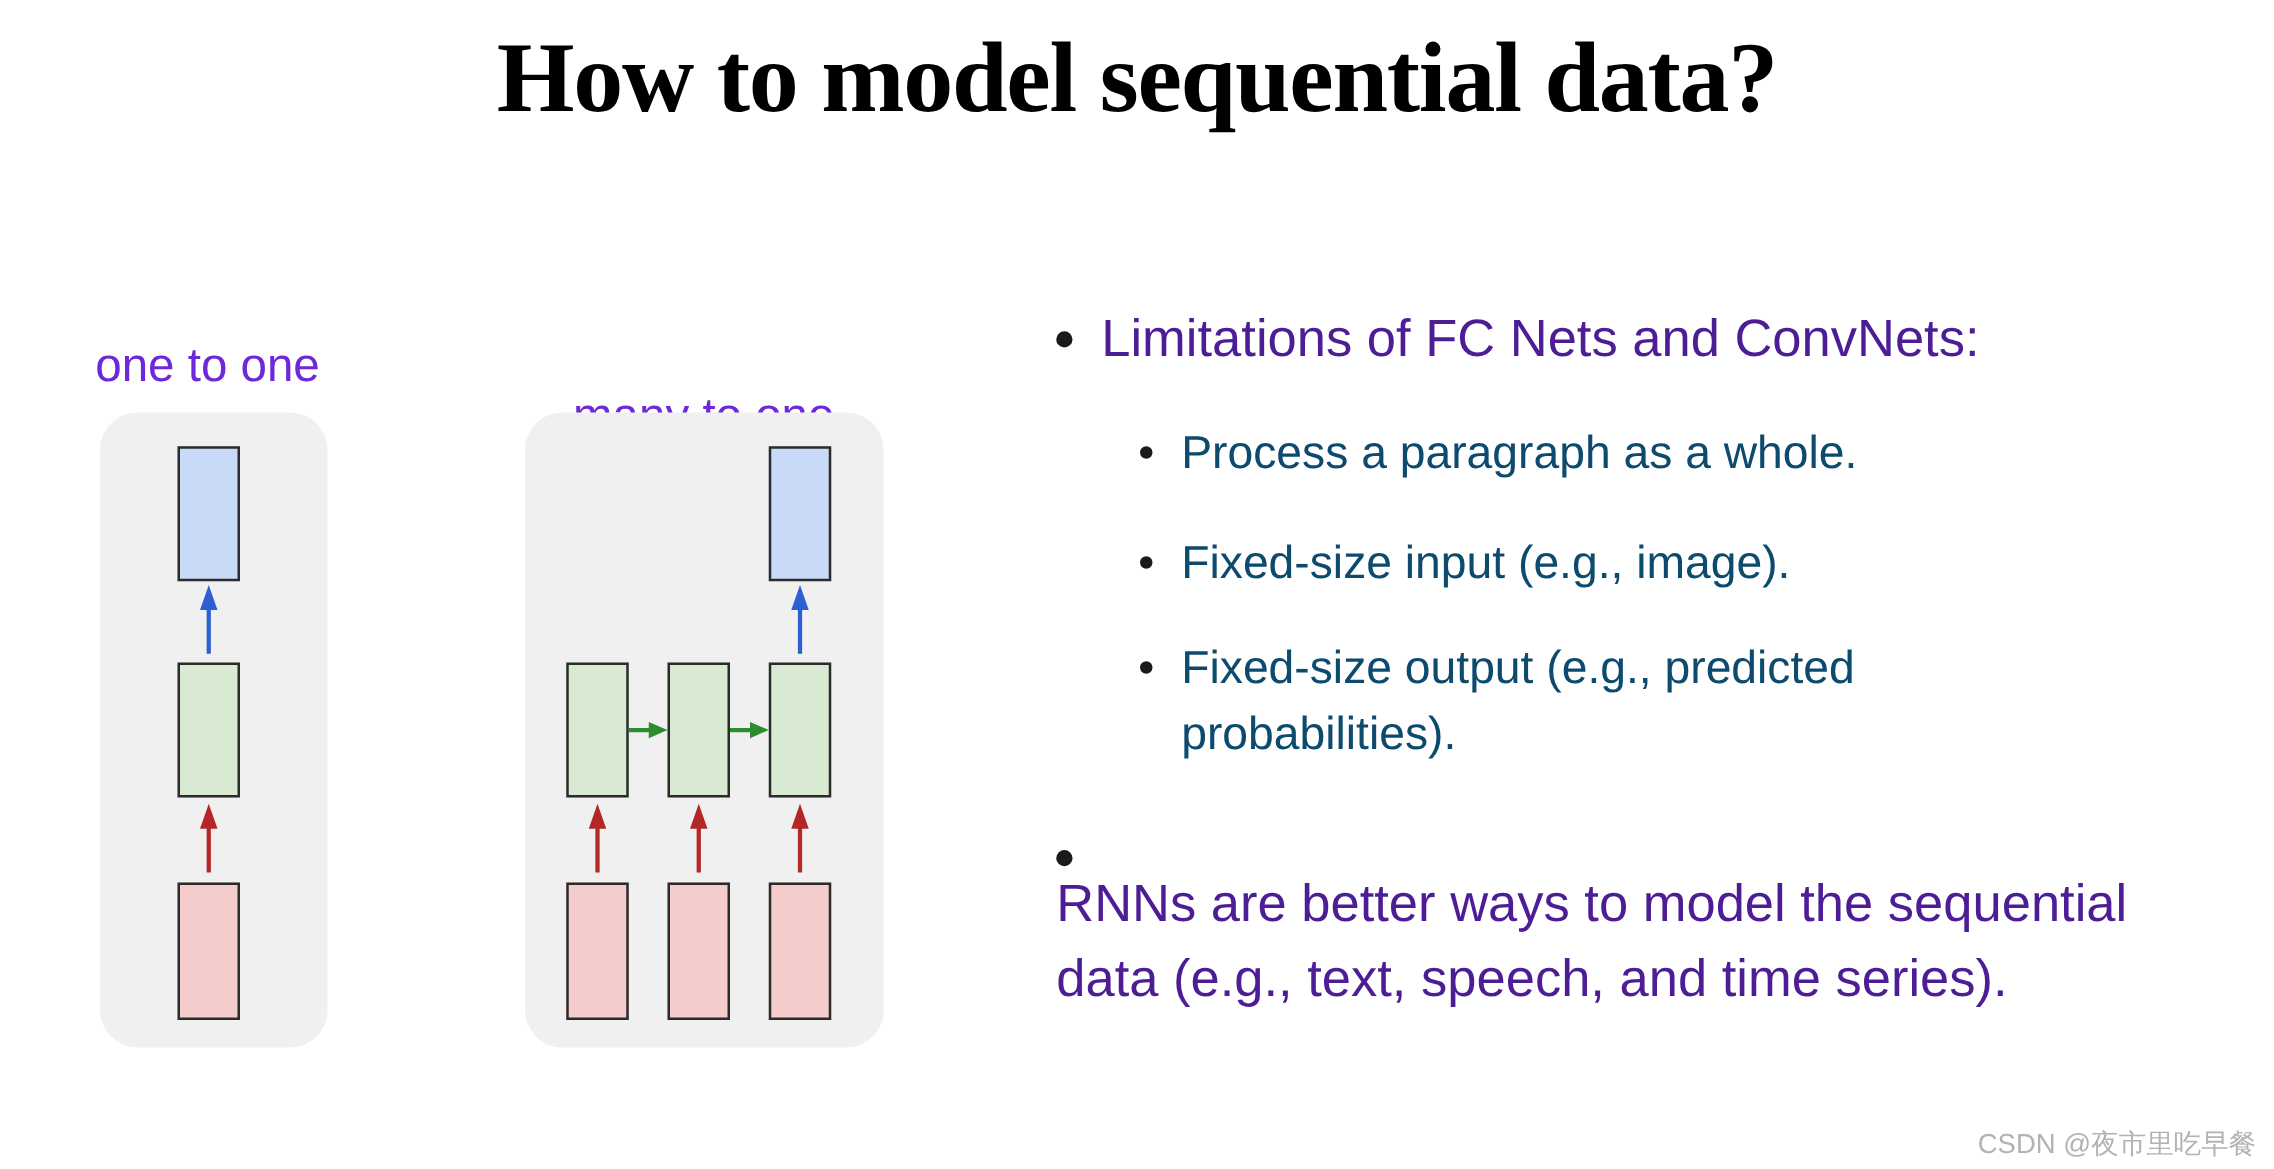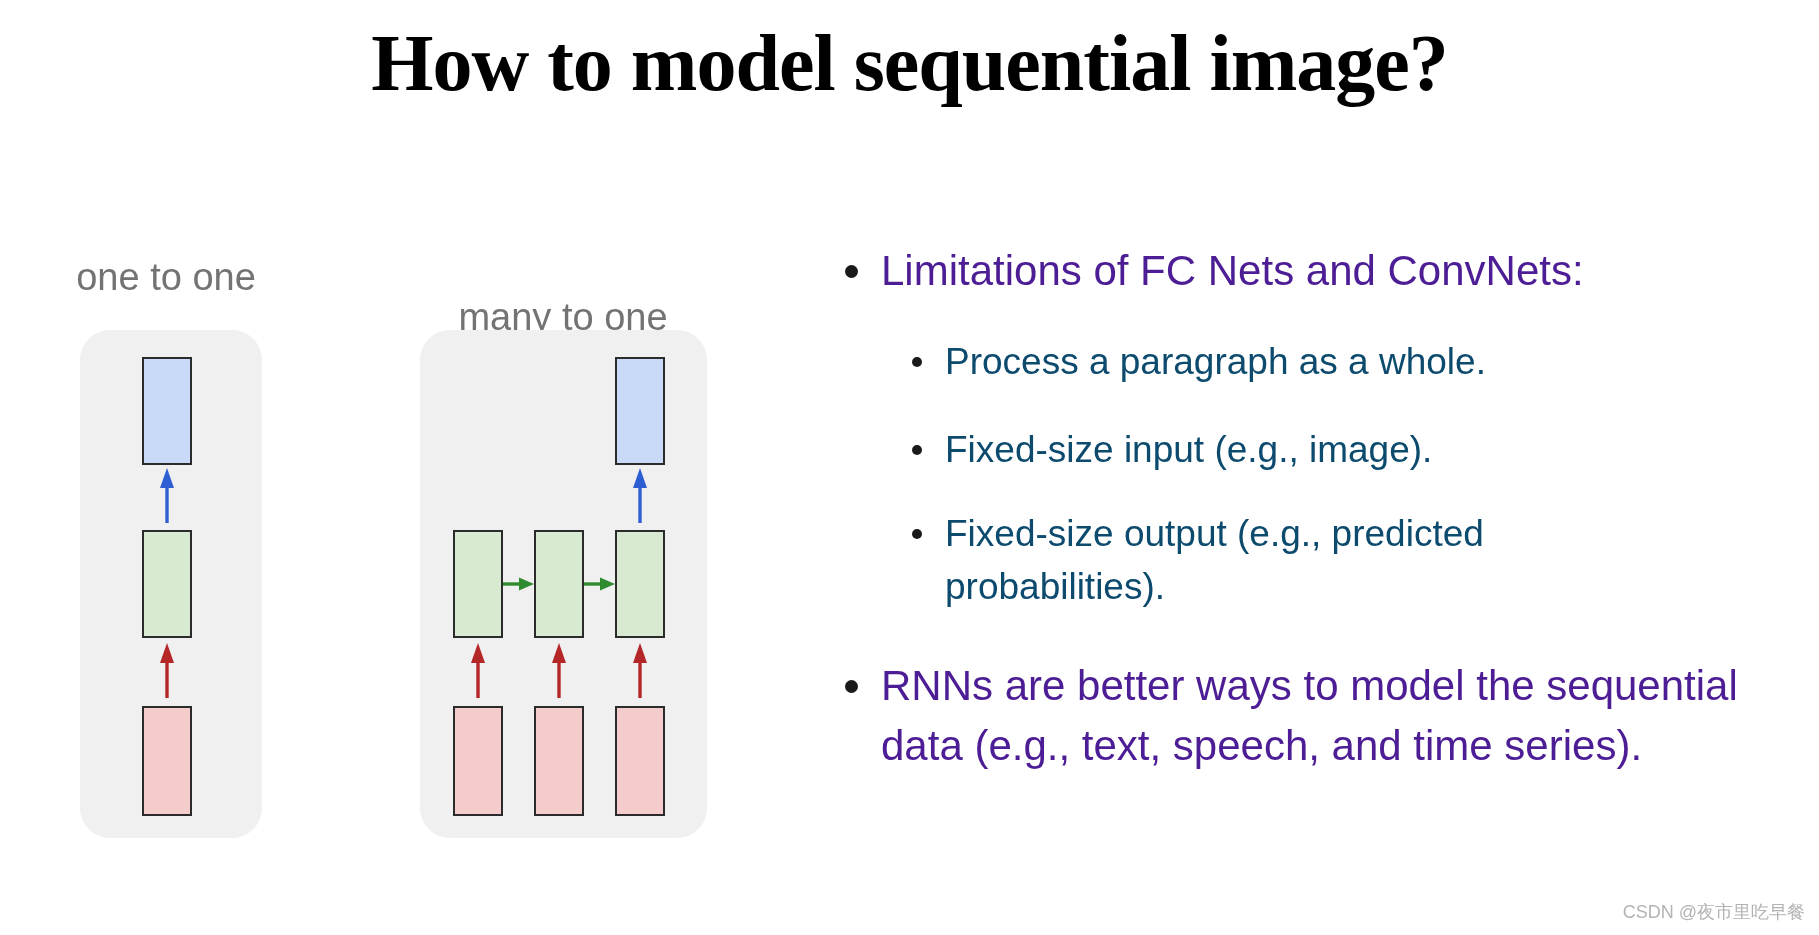--- a/index.html
+++ b/index.html
@@ -12,22 +12,22 @@
   .title {
     position: absolute; top: 18px; left: 0; width: 1819px;
     text-align: center;
     font-family: "Liberation Serif", serif;
     font-weight: 700; font-size: 80px; letter-spacing: -1px;
     color: #000000;
   }
 
   
   .dia-label {
-    position: absolute; top: 256px;
-    font-size: 38px; color: #737373;
+    position: absolute; top: 272px;
+    font-size: 38px; color: #6d28d9;
     transform: translateX(-50%);
     white-space: nowrap;
   }
   .dia-label.one { left: 166px; }
   .dia-label.many { left: 563px; margin-top: 40px; }
 
   
   .panel {
     position: absolute; top: 330px; height: 508px;
     background: #f0f0f0; border-radius: 30px;
@@ -69,35 +69,35 @@
   .l1 { font-size: 42px; line-height: 60px; color: #4c1d95; }
   .l1 .dot { width: 13px; height: 13px; margin: 24px 23px 0 0; }
   .l2 { font-size: 37px; line-height: 53px; color: #0c4a6e; }
   .l2 .dot { width: 10px; height: 10px; margin: 22px 23px 0 0; }
 
   .brow.b-lim { left: 845px; top: 241px; }
   .brow.b-proc { left: 912px; top: 335px; }
   .brow.b-fin { left: 912px; top: 423px; }
   .brow.b-fout { left: 912px; top: 507px; }
   .brow.b-fout .txt { width: 700px; }
-  .brow.b-rnn { left: 845px; top: 656px; }
+  .brow.b-rnn { left: 845px; top: 656px; flex-direction: column; }
   .brow.b-rnn .txt { width: 880px; }
 
   
   .watermark {
     position: absolute; right: 14px; top: 900px;
-    font-size: 18px; color: #b3b3b3;
+    font-size: 22px; color: #b3b3b3;
   }
 </style>
 </head>
 <body>
 
 <div class="slide">
 
-  <h1 class="title">How to model sequential image?</h1>
+  <h1 class="title">How to model sequential data?</h1>
 
   <div class="dia-label one">one to one</div>
   <div class="dia-label many">many to one</div>
 
   <div class="panel p1">
     <div class="box blue"></div>
     <svg class="arr-up row-out" viewBox="0 0 16 57">
       <line x1="8" y1="55" x2="8" y2="17" stroke="#2d5fd3" stroke-width="3.4"></line>
       <polygon points="8,0 15,20 1,20" fill="#2d5fd3"></polygon>
     </svg>

